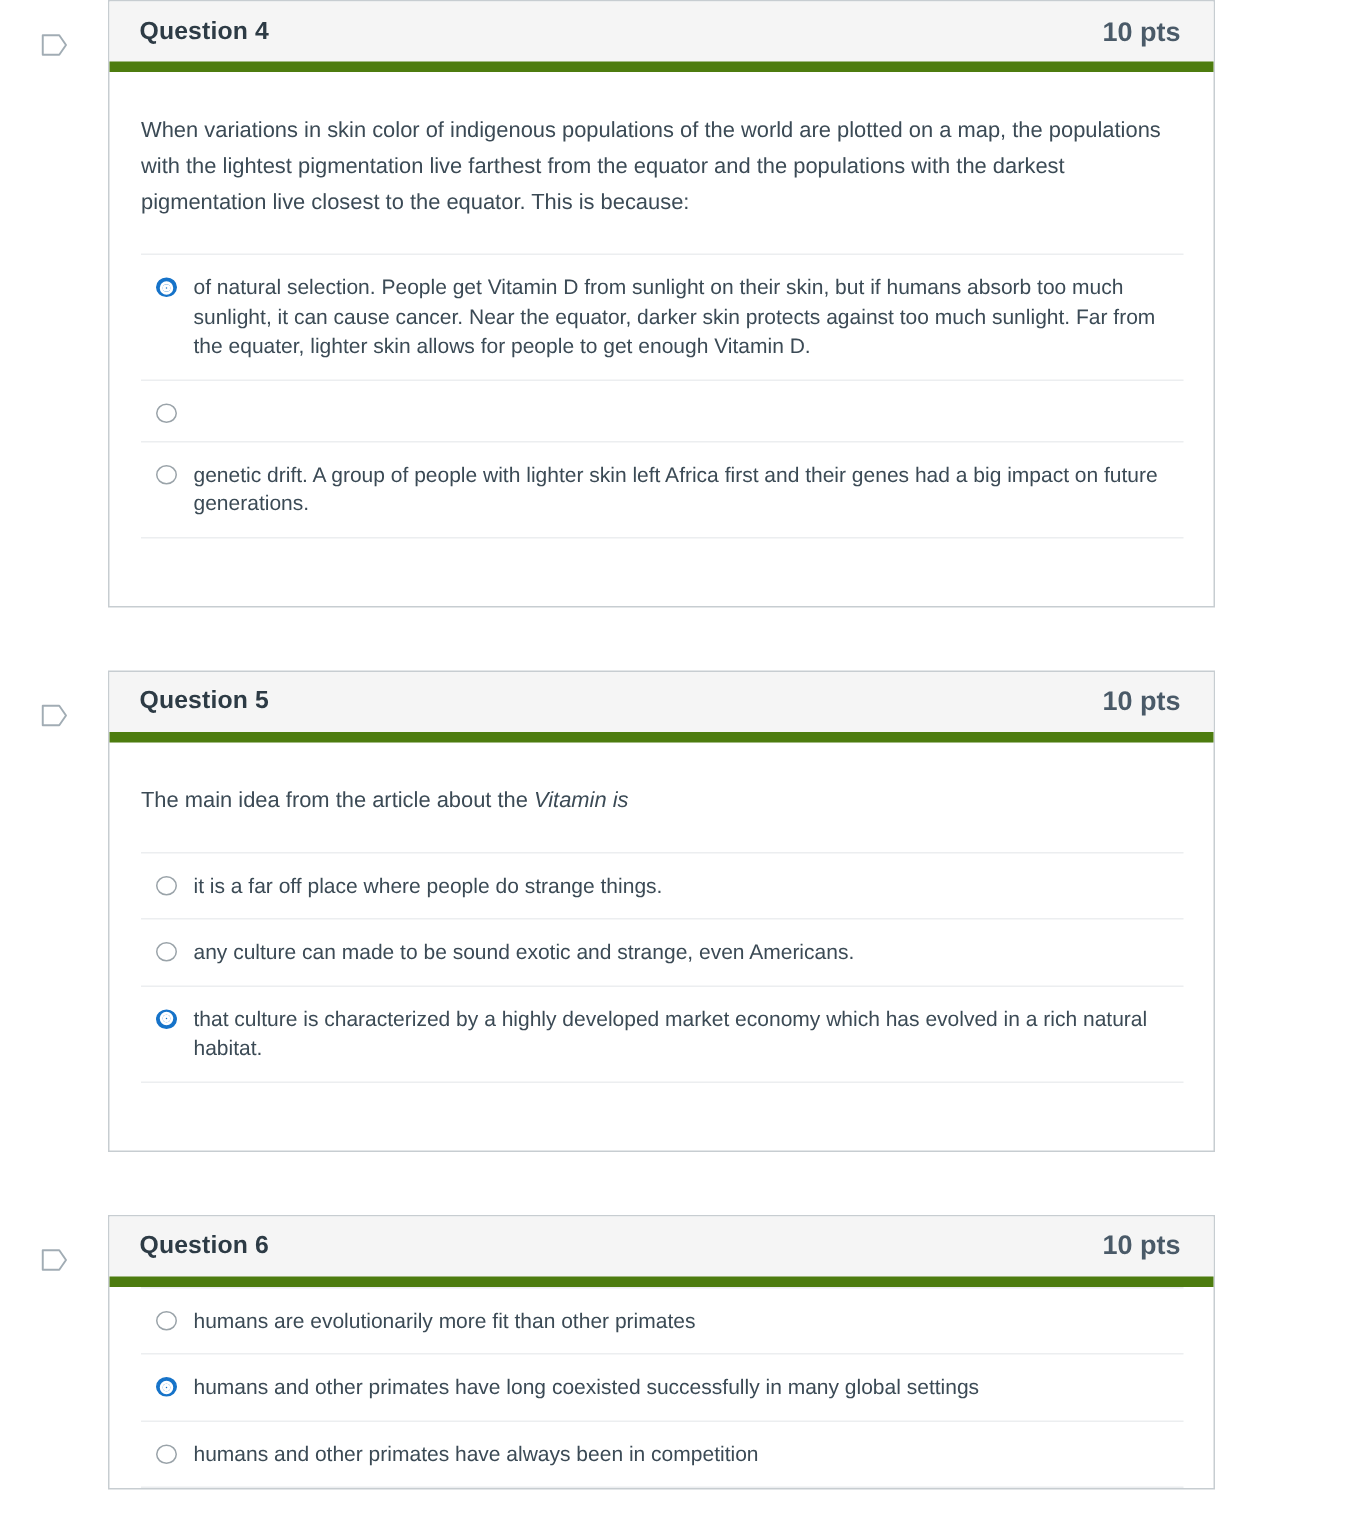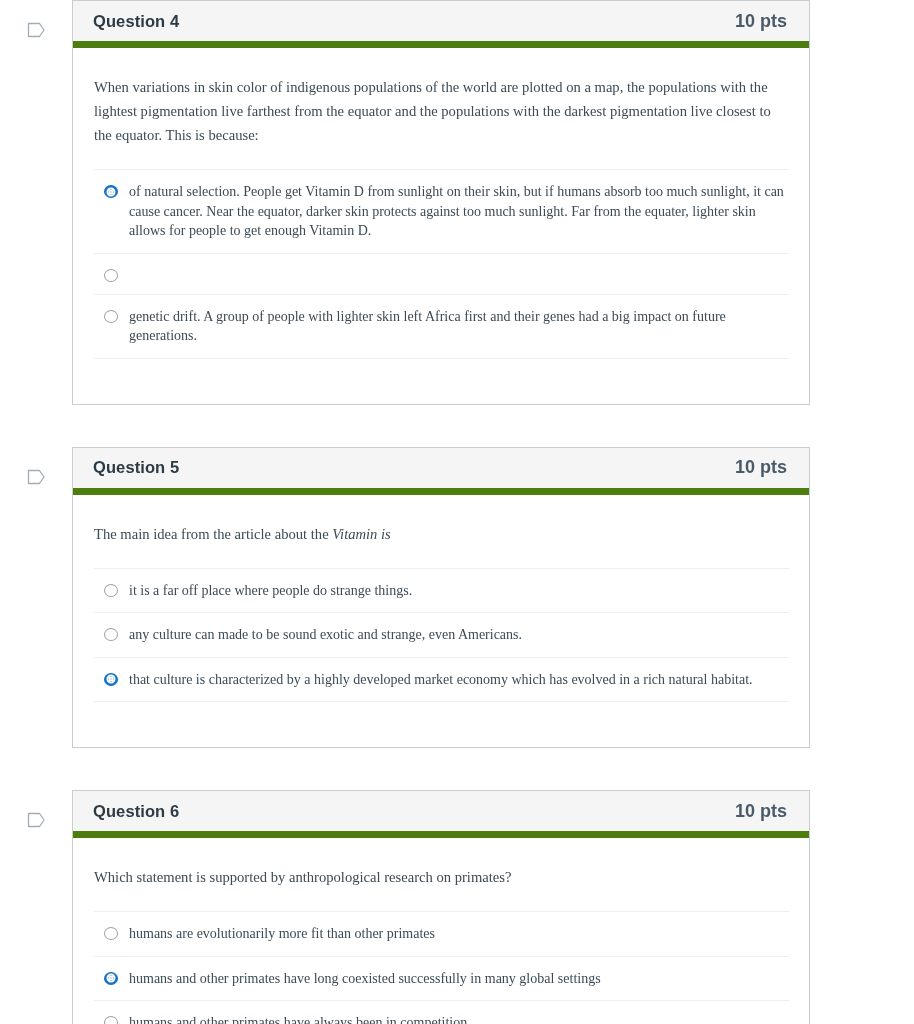--- a/index.html
+++ b/index.html
@@ -71,21 +71,20 @@
   }
 
   .q-points {
     font-size: 18px;
     font-weight: bold;
     color: #4a5a68;
   }
 
   .q-body {
     padding: 0 20px 0 21px;
-    font-family: Liberation Serif, serif;
   }
 
   .q-text {
     font-size: 14.6px;
     line-height: 24px;
     color: #3b4a55;
     padding: 27px 0 22px 0;
     max-width: 700px;
   }
   .q-text em { font-style: italic; }
@@ -236,21 +235,20 @@
           <path d="M3.5 4.5 H14.5 L19 11 L14.5 17.5 H3.5 Z" fill="none" stroke="#9aa6ae" stroke-width="1.3" stroke-linejoin="round"></path>
         </svg>
       </span>
     </div>
     <div class="question-card">
       <div class="q-header">
         <span class="q-title">Question 6</span>
         <span class="q-points">10 pts</span>
       </div>
       <div class="q-body">
-        <div class="q-text">Which statement is supported by anthropological research on primates?</div>
         <div class="answers-wrap">
   <div class="answer-row">
     <span class="radio"></span>
     <span class="answer-text">humans are evolutionarily more fit than other primates</span>
   </div>
 
   <div class="answer-row">
     <span class="radio selected"></span>
     <span class="answer-text">humans and other primates have long coexisted successfully in many global settings</span>
   </div>

